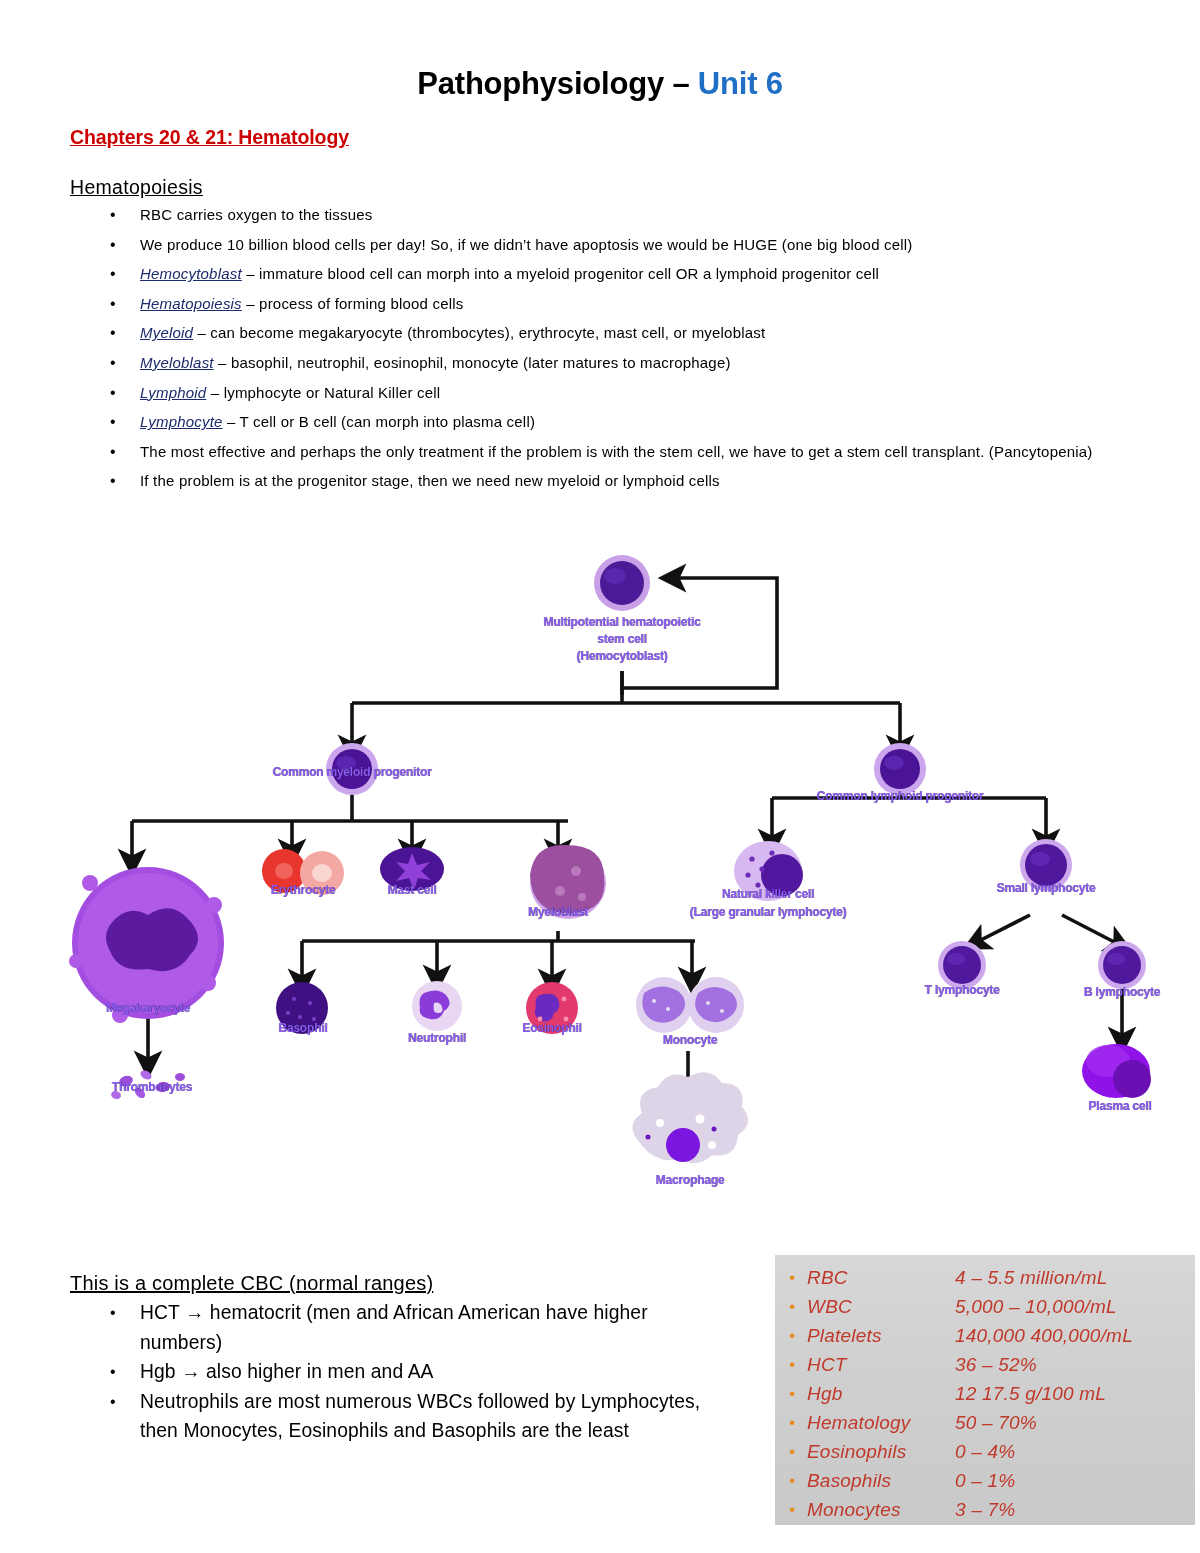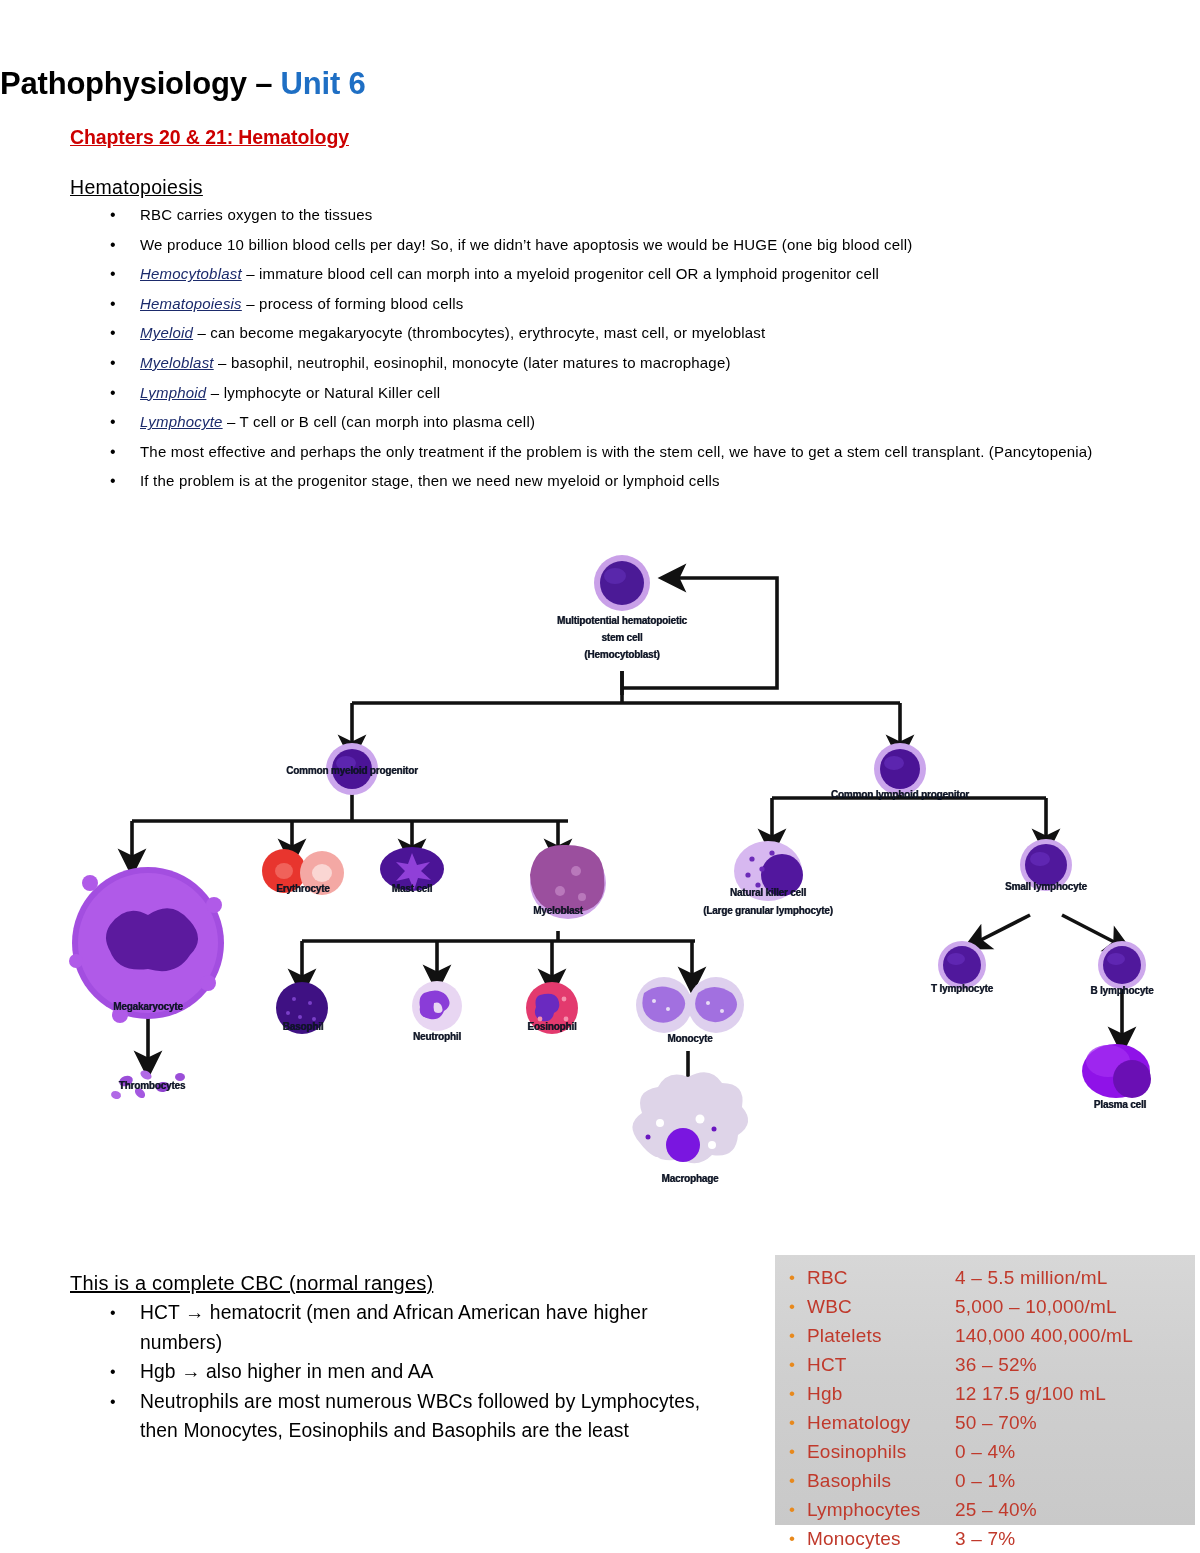--- a/index.html
+++ b/index.html
@@ -21,21 +21,21 @@
     left: 0; top: 0;
     width: 1200px;
     height: 1553px;
   }
 
   
   .title {
     position: absolute;
     left: 0; top: 66px;
     width: 1200px;
-    text-align: left;
+    text-align: center;
     font-size: 31px;
     font-weight: bold;
     letter-spacing: -0.2px;
   }
   .title .unit { color: #1f6fc4; }
 
   .chapter-head {
     position: absolute;
     left: 70px; top: 126px;
     font-size: 19.5px;
@@ -89,22 +89,22 @@
     left: 0; top: 553px;
     width: 1200px;
     height: 670px;
   }
   .diagram svg { display: block; }
 
   .dlabel {
     position: absolute;
     font-family: "Liberation Sans", sans-serif;
     font-weight: bold;
-    font-size: 10px;
-    color: #0f172a;
+    font-size: 12px;
+    color: #8b5cf6;
     text-align: right;
     white-space: nowrap;
     transform: translateX(-50%);
     letter-spacing: -0.2px;
     text-shadow: 0.4px 0 0 rgba(0,0,0,0.55), -0.4px 0 0 rgba(0,0,0,0.25);
   }
 
   
   .cbc-head {
     position: absolute;
@@ -133,20 +133,21 @@
     left: 40px; top: 0;
     font-size: 16px;
   }
 
   .cbc-box {
     position: absolute;
     left: 775px; top: 1255px;
     width: 420px;
     height: 270px;
     background: linear-gradient(180deg, #d7d7d7 0%, #cfcfcf 45%, #c9c9c9 100%);
+    font-style: italic;
   }
   .cbc-list {
     position: absolute;
     left: 14px; top: 8px;
     width: 404px;
     list-style: none;
     margin: 0; padding: 0;
   }
   .cbc-list li {
     position: relative;
@@ -428,18 +429,17 @@
   <div class="cbc-box">
     <ul class="cbc-list" id="cbc-ranges">
         <li><span class="cbc-name">RBC</span><span class="cbc-val">4 – 5.5 million/mL</span></li>
         <li><span class="cbc-name">WBC</span><span class="cbc-val">5,000 – 10,000/mL</span></li>
         <li><span class="cbc-name">Platelets</span><span class="cbc-val">140,000   400,000/mL</span></li>
         <li><span class="cbc-name">HCT</span><span class="cbc-val">36 – 52%</span></li>
         <li><span class="cbc-name">Hgb</span><span class="cbc-val">12   17.5 g/100 mL</span></li>
         <li><span class="cbc-name">Hematology</span><span class="cbc-val">50 – 70%</span></li>
         <li><span class="cbc-name">Eosinophils</span><span class="cbc-val">0 – 4%</span></li>
         <li><span class="cbc-name">Basophils</span><span class="cbc-val">0 – 1%</span></li>
-        <li><span class="cbc-name">Lymphocytes</span><span class="cbc-val">25 – 40%</span></li>
         <li><span class="cbc-name">Monocytes</span><span class="cbc-val">3 – 7%</span></li>
       </ul>
   </div>
 
 </div>
 
 </body></html>

